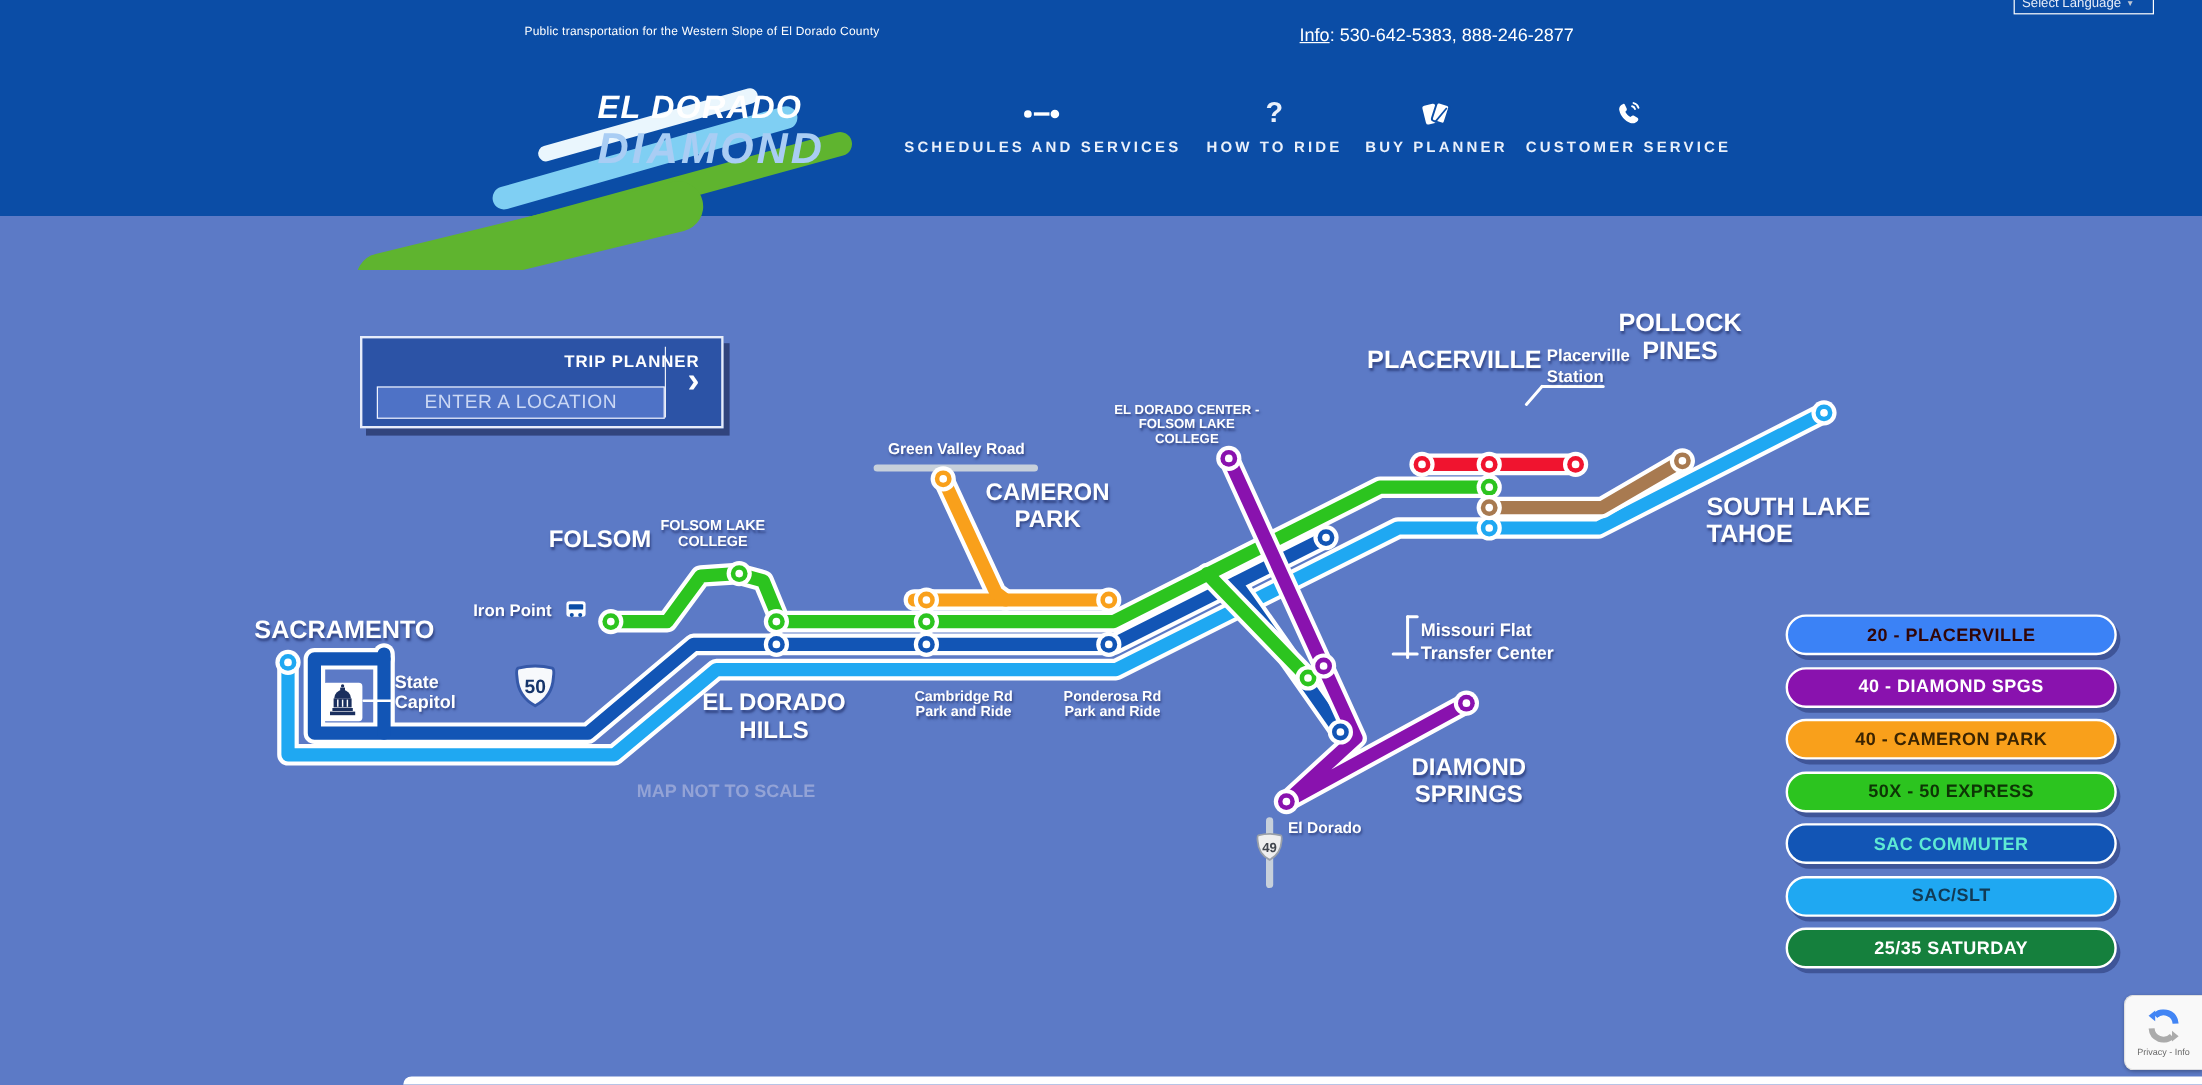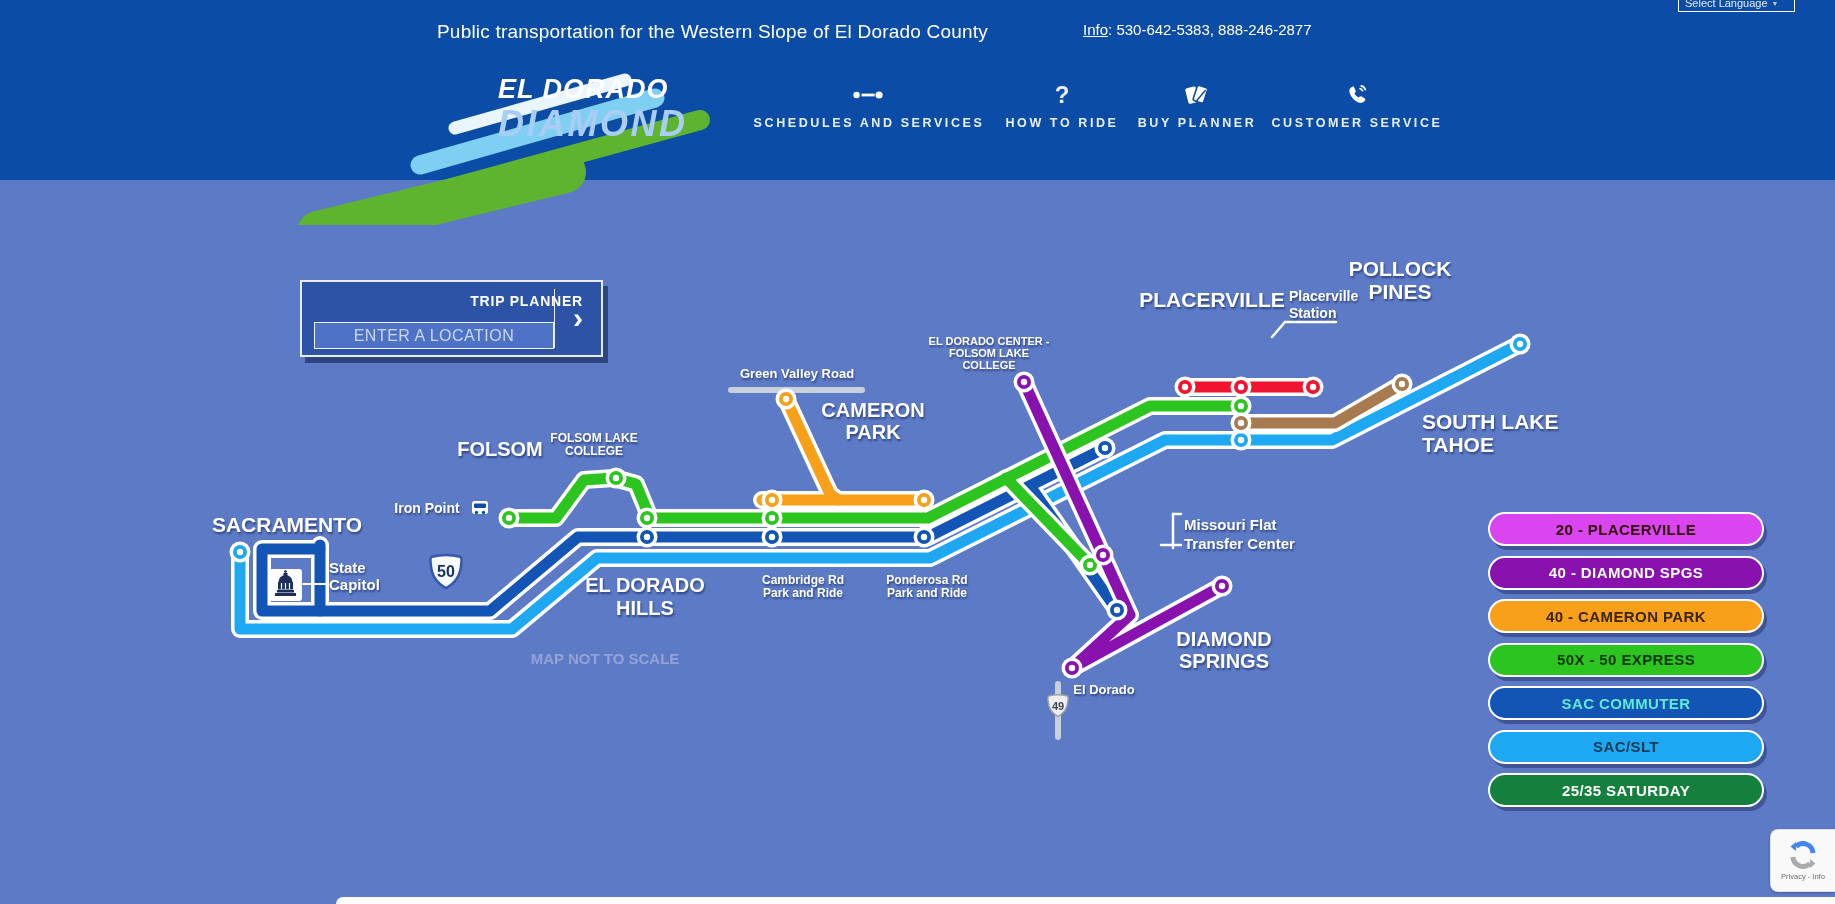--- a/index.html
+++ b/index.html
@@ -10,21 +10,21 @@
     -webkit-font-smoothing:antialiased;
   }
   
   .site-header{position:absolute;top:0;left:0;right:0;height:180px;background:#0B4DA6;z-index:2;}
   .translate-box{
     position:absolute;top:-12px;left:1678px;width:117px;height:24px;z-index:6;
     border:1px solid #fff;background:#0B4DA6;color:#E6ECF8;font-size:11px;
     display:flex;align-items:flex-end;gap:4px;padding:0 5px 2px 6px;box-sizing:border-box;cursor:pointer;
   }
   .translate-box .caret{color:#BFC7D4;font-size:7px;line-height:10px;}
-  .tagline{position:absolute;left:437px;top:21px;color:#FFFFFF;font-size:19px;letter-spacing:.2px;z-index:3;}
+  .tagline{position:absolute;left:437px;top:21px;color:#FFFFFF;font-size:10px;letter-spacing:.2px;z-index:3;}
   .info-line{position:absolute;left:1083px;top:21px;color:#FFFFFF;font-size:15px;z-index:3;}
   .info-line .info-link{text-decoration:underline;color:#fff;cursor:pointer;}
   
   .logo-blades{position:absolute;left:255px;top:50px;width:480px;height:175px;z-index:4;pointer-events:none;}
   .logo-text{position:absolute;left:498px;top:76px;z-index:4;font-style:italic;font-weight:800;line-height:1;}
   .logo-text .l1{font-size:27px;color:#FFFFFF;letter-spacing:1px;}
   .logo-text .l2{font-size:36px;color:#A9CDF4;letter-spacing:2.5px;margin-top:3px;}
   
   .nav-item{position:absolute;top:82px;transform:translateX(-50%);text-align:center;color:#E9F0FB;cursor:pointer;z-index:3;}
   .nav-item .ni-icon{height:26px;display:flex;align-items:center;justify-content:center;margin-bottom:8px;}
@@ -289,21 +289,21 @@
 <div class="trip-planner">
   <div class="tp-title">TRIP PLANNER</div>
   <input class="tp-input" type="text" placeholder="ENTER A LOCATION" style="">
   <div class="tp-sep"></div>
   <div class="tp-go">
     <span>›</span>
   </div>
 </div>
 
 <div class="legend" id="legend">
-    <div class="pill" style="background: #d946ef; color: rgb(49, 5, 7);">20 - PLACERVILLE</div>
+    <div class="pill" style="background: #3b82f6; color: rgb(49, 5, 7);">20 - PLACERVILLE</div>
     <div class="pill" style="background: rgb(137, 18, 174); color: rgb(255, 255, 255);">40 - DIAMOND SPGS</div>
     <div class="pill" style="background: rgb(249, 160, 27); color: rgb(58, 36, 2);">40 - CAMERON PARK</div>
     <div class="pill" style="background: rgb(44, 196, 31); color: rgb(13, 53, 5);">50X - 50 EXPRESS</div>
     <div class="pill" style="background: rgb(18, 85, 181); color: #5eead4;">SAC COMMUTER</div>
     <div class="pill" style="background: rgb(31, 168, 242); color: rgb(17, 59, 85);">SAC/SLT</div>
     <div class="pill" style="background: #15803d; color: rgb(255, 255, 255);">25/35 SATURDAY</div>
   </div>
 
 <div class="bottom-strip"></div>
 

